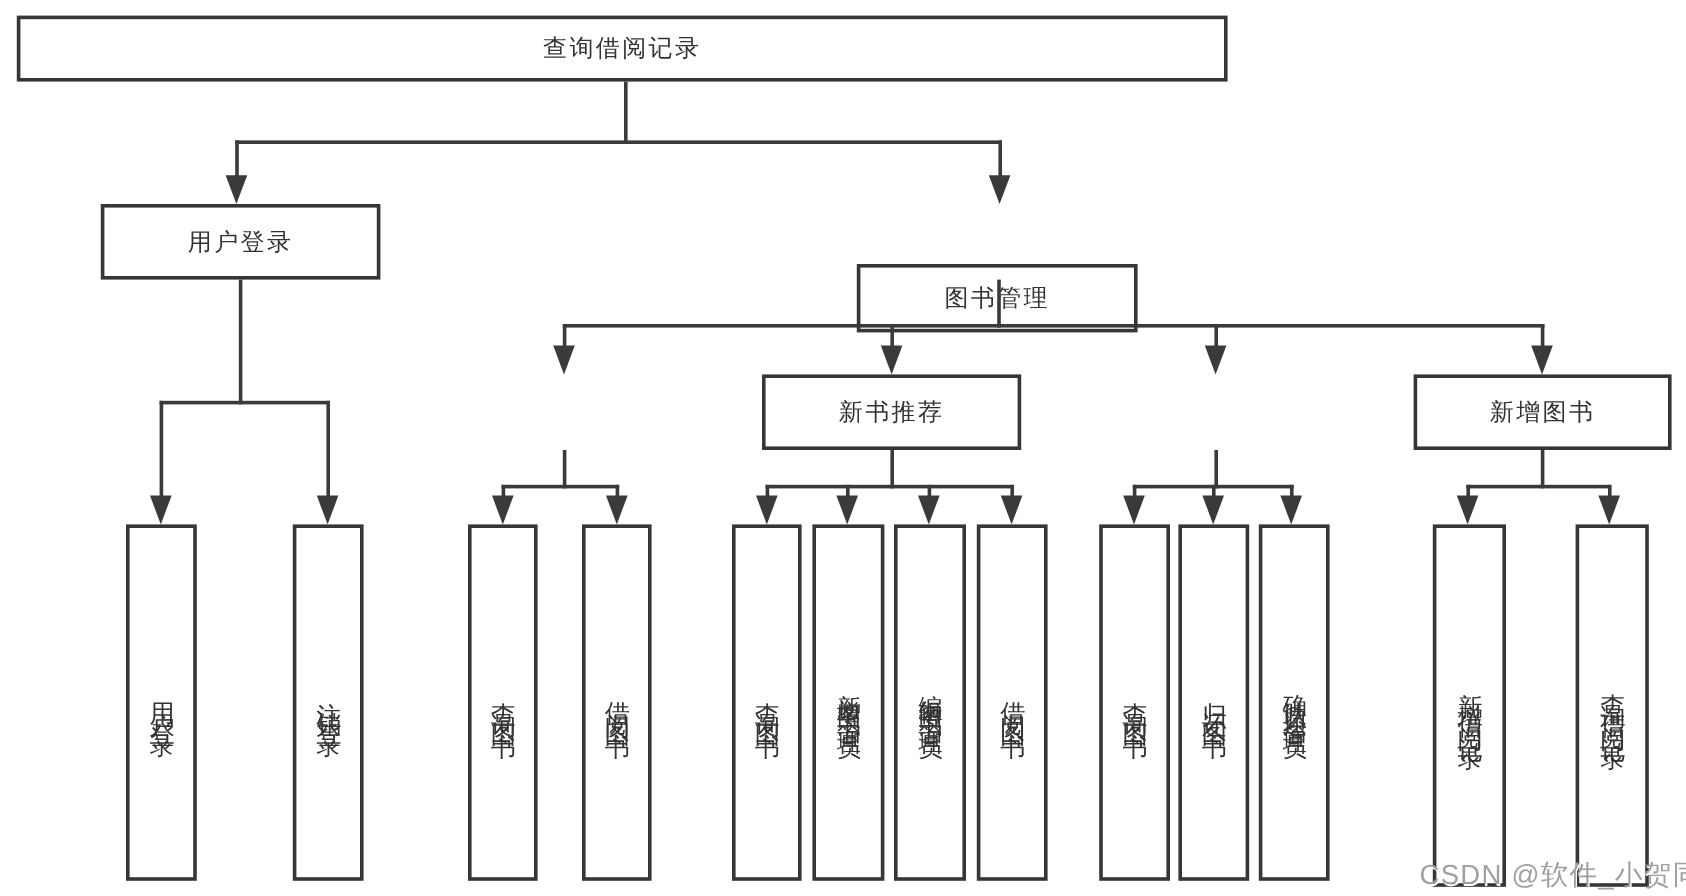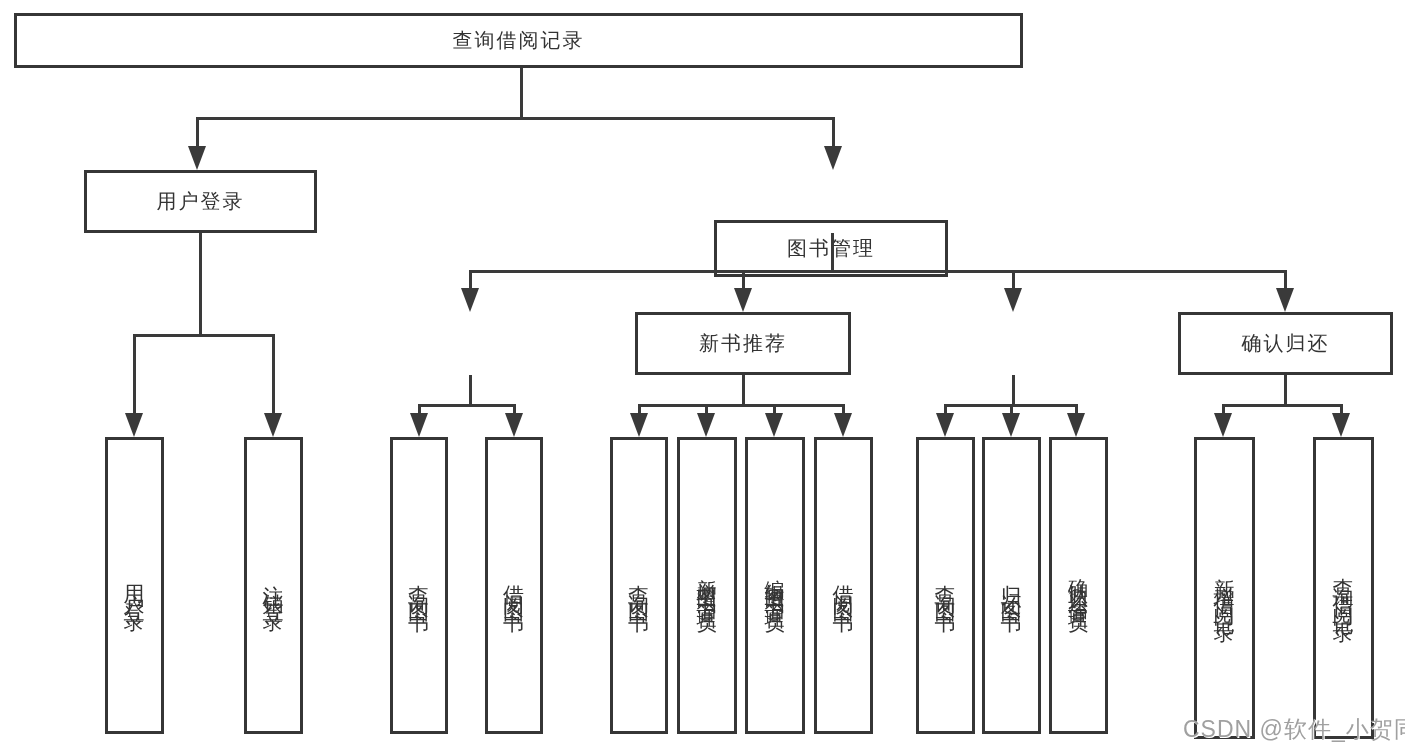--- a/index.html
+++ b/index.html
@@ -118,21 +118,21 @@
   <div class="arrow" style="left:734px; top:288px;"></div>
   <div class="vline" style="left:1012px; top:270px; height:20px;"></div>
   <div class="arrow" style="left:1004px; top:288px;"></div>
   <div class="vline" style="left:1284px; top:270px; height:20px;"></div>
   <div class="arrow" style="left:1276px; top:288px;"></div>
 
   <div class="node" style="left:635px; top:312px; width:216px; height:63px;">
     <span>新书推荐</span>
   </div>
   <div class="node" style="left:1178px; top:312px; width:215px; height:63px;">
-    <span>确认归还</span>
+    <span>新增图书</span>
   </div>
 
   <div class="vline" style="left:469px; top:375px; height:32px;"></div>
   <div class="hline" style="left:418px; top:404px; width:98px;"></div>
   <div class="vline" style="left:418px; top:404px; height:11px;"></div>
   <div class="arrow" style="left:410px; top:413px;"></div>
   <div class="vline" style="left:513px; top:404px; height:11px;"></div>
   <div class="arrow" style="left:505px; top:413px;"></div>
 
   <div class="vline" style="left:742px; top:375px; height:32px;"></div>

